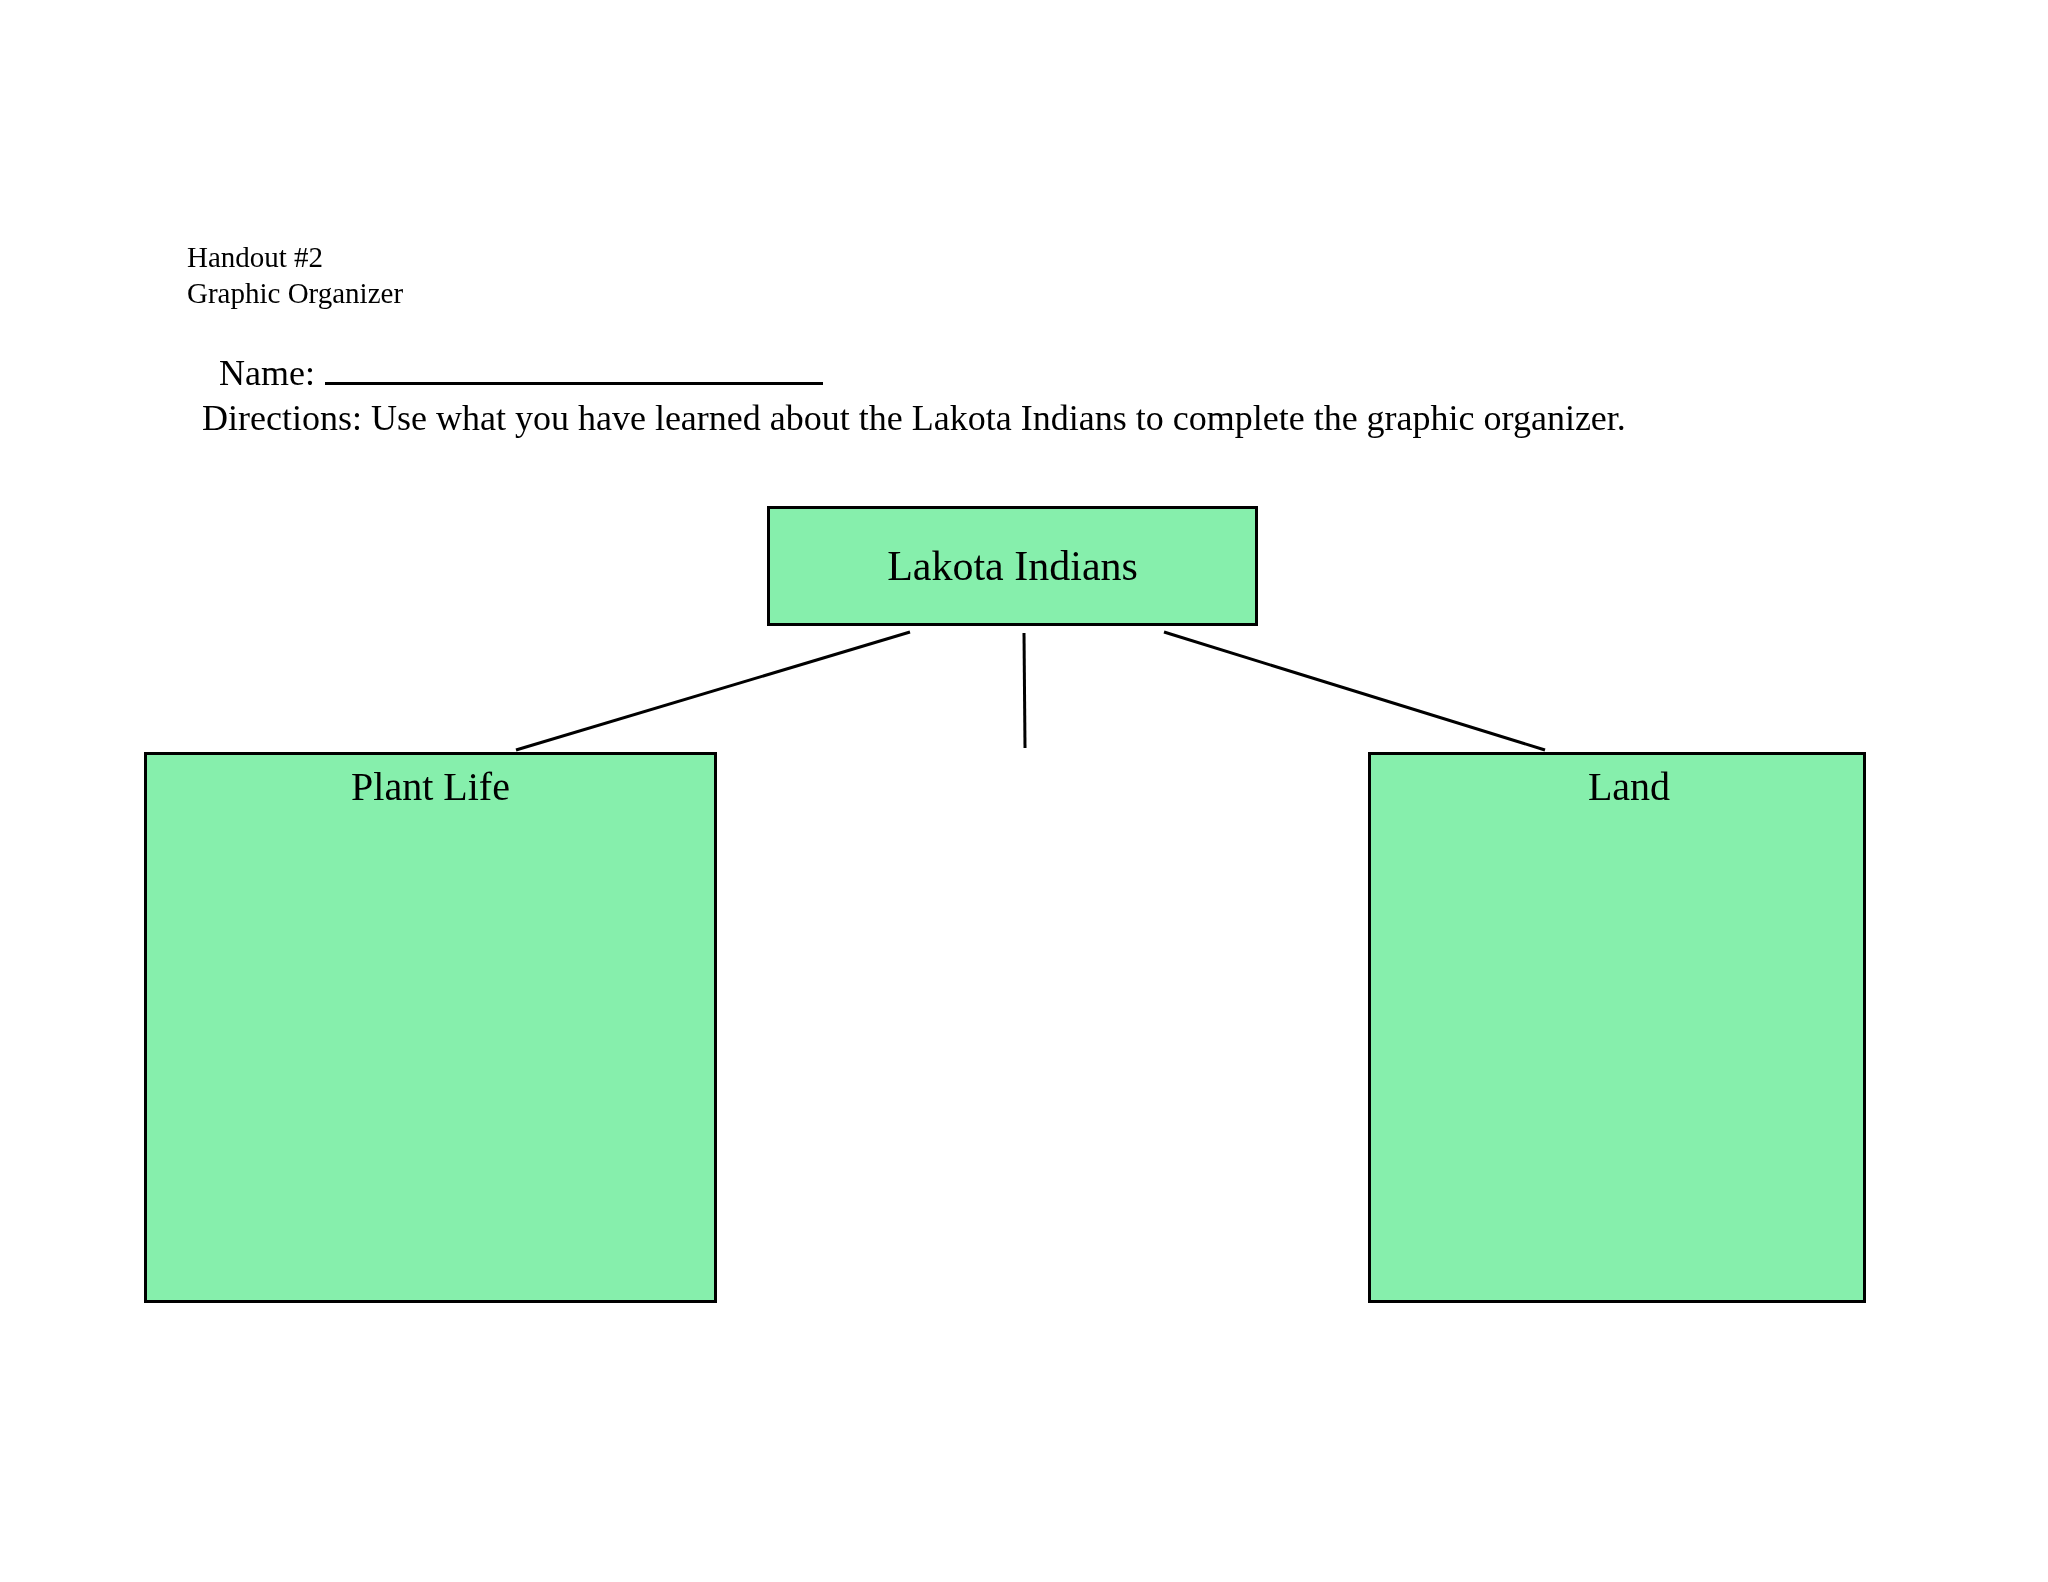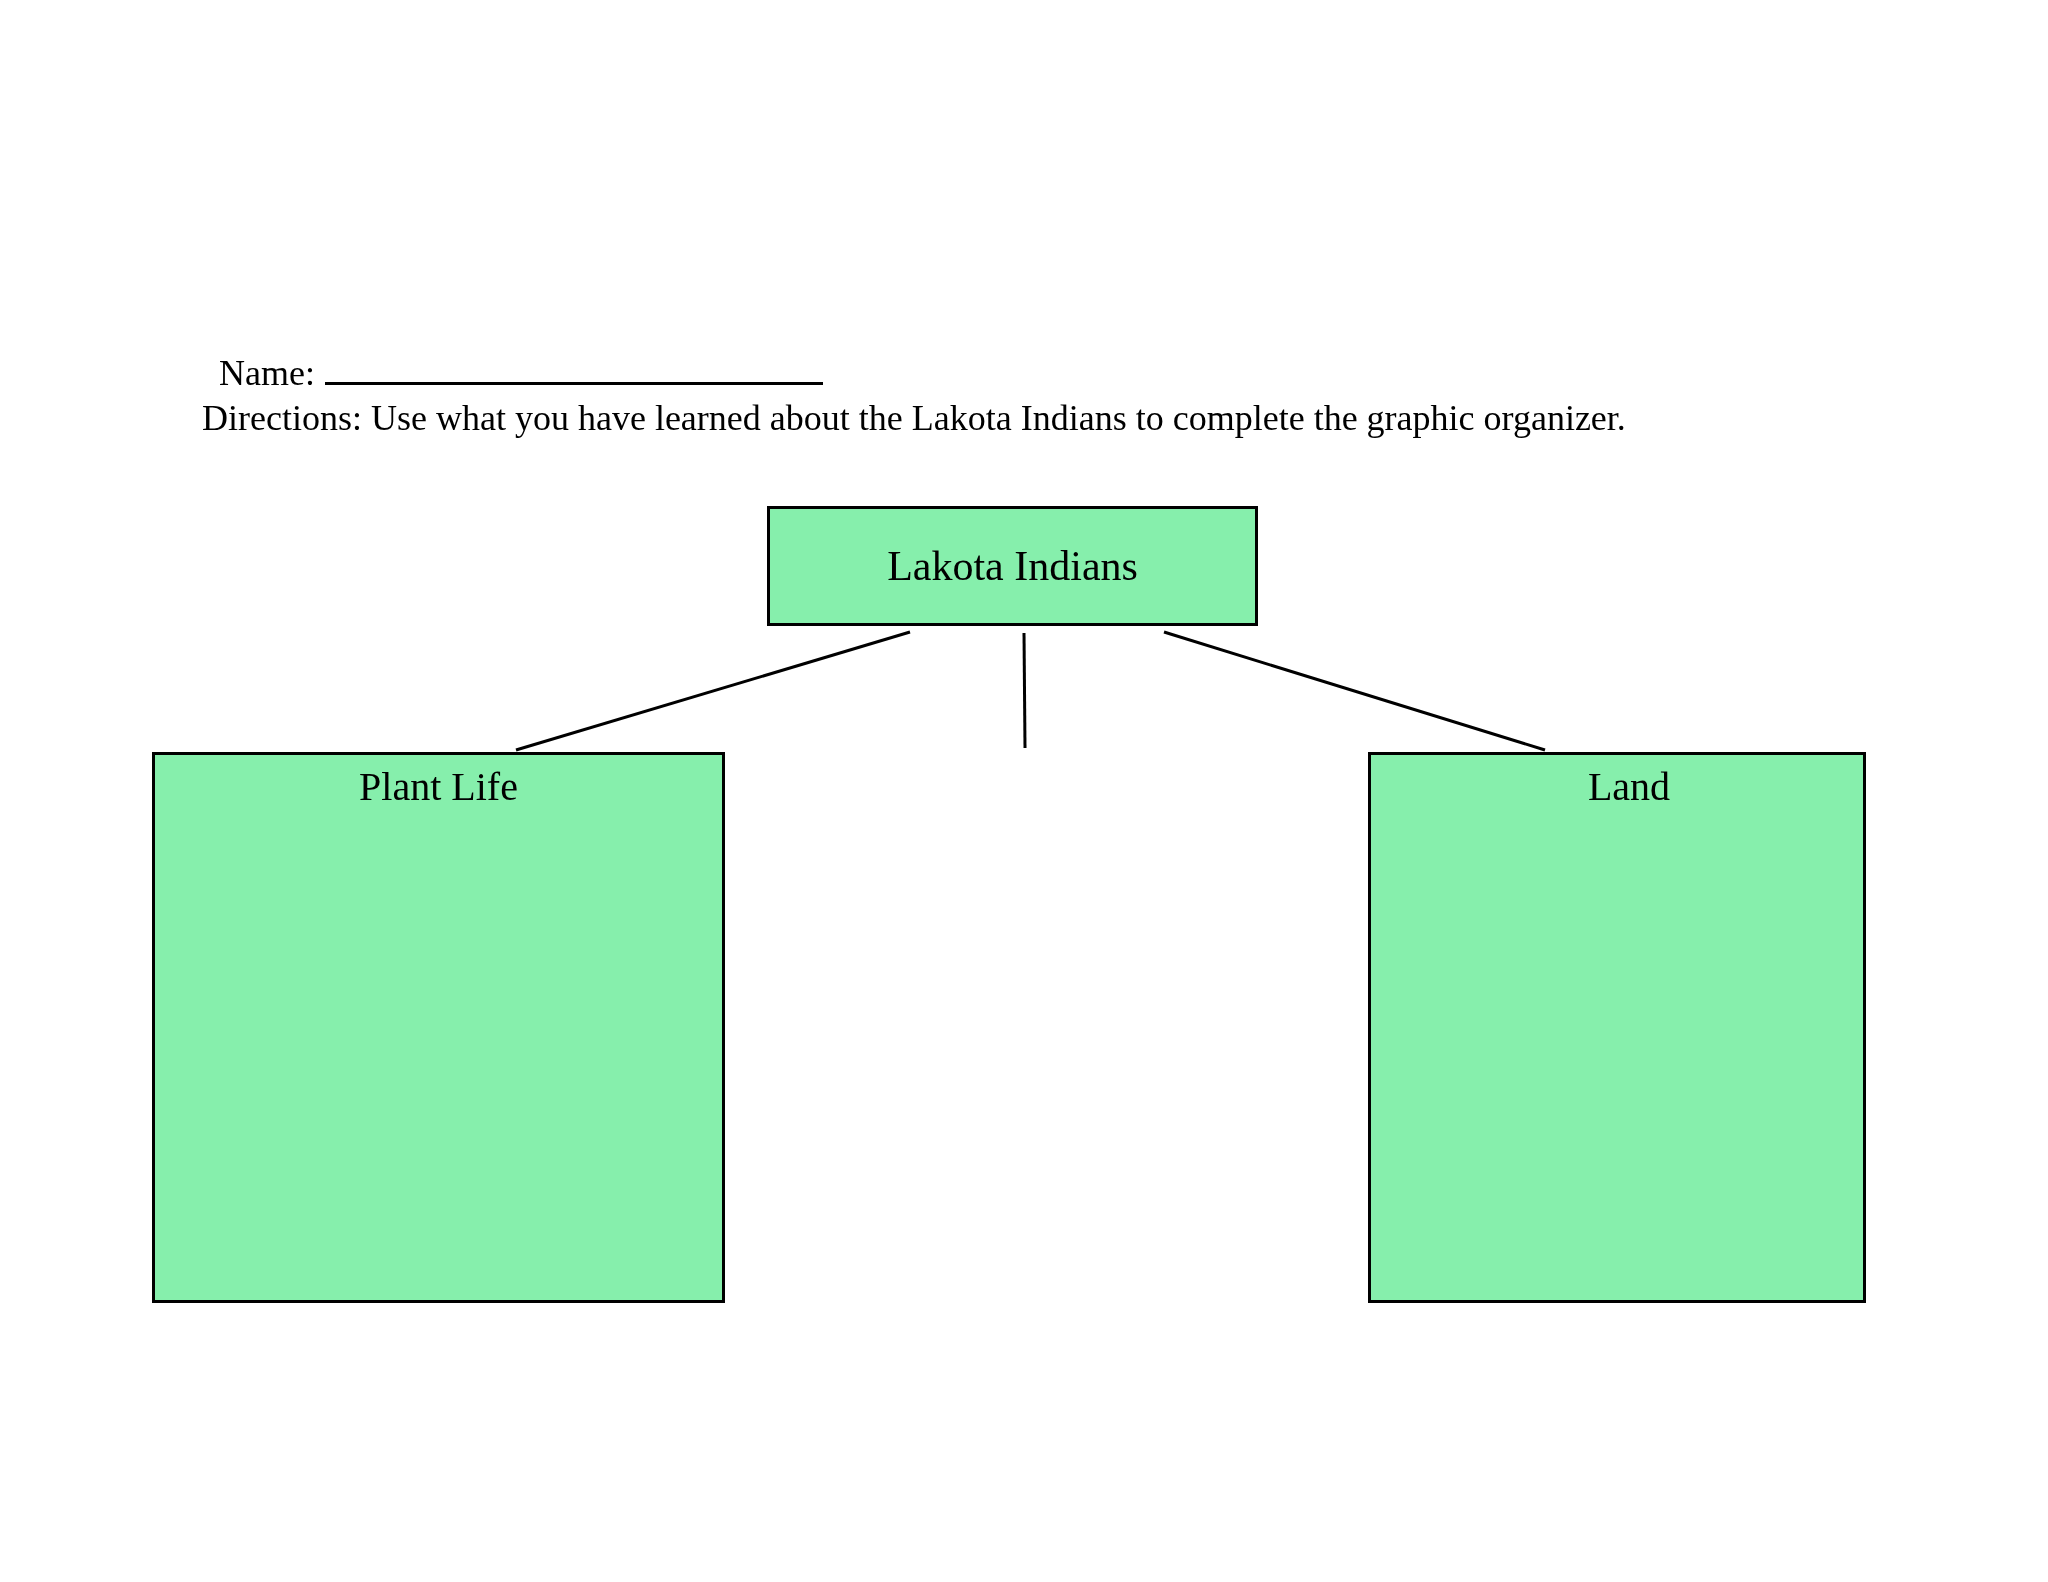--- a/index.html
+++ b/index.html
@@ -69,41 +69,45 @@
     top: 752px;
     height: 551px;
   }
   .child-node .child-label {
     display: block;
     text-align: center;
     padding-top: 8px;
     font-size: 40px;
     line-height: 48px;
   }
-  #box-plant-life { left: 152px;  width: 573px; }
+  #box-plant-life { left: 144px;  width: 573px; }
   #box-climate    { left: 745px;  width: 581px; }
   #box-land       { left: 1368px; width: 498px; padding-left: 24px; }
   .connectors {
     position: absolute;
     left: 0;
     top: 0;
     width: 2048px;
     height: 1582px;
     pointer-events: none;
   }
   .connectors line {
     stroke: #000000;
     stroke-width: 3;
   }
 </style>
 </head>
 <body>
 
 <div class="page">
 
+  <div class="header-block">
+    <div>Handout #2</div>
+    <div>Graphic Organizer</div>
+  </div>
 
   <div class="name-line">
     <span>Name:</span><span class="name-blank"></span>
   </div>
 
   <div class="directions-line">Directions: Use what you have learned about the Lakota Indians to complete the graphic organizer.</div>
 
   <svg class="connectors" viewBox="0 0 2048 1582" xmlns="http://www.w3.org/2000/svg">
     <line x1="910" y1="632" x2="516" y2="750"></line>
     <line x1="1024" y1="633" x2="1025" y2="748"></line>

